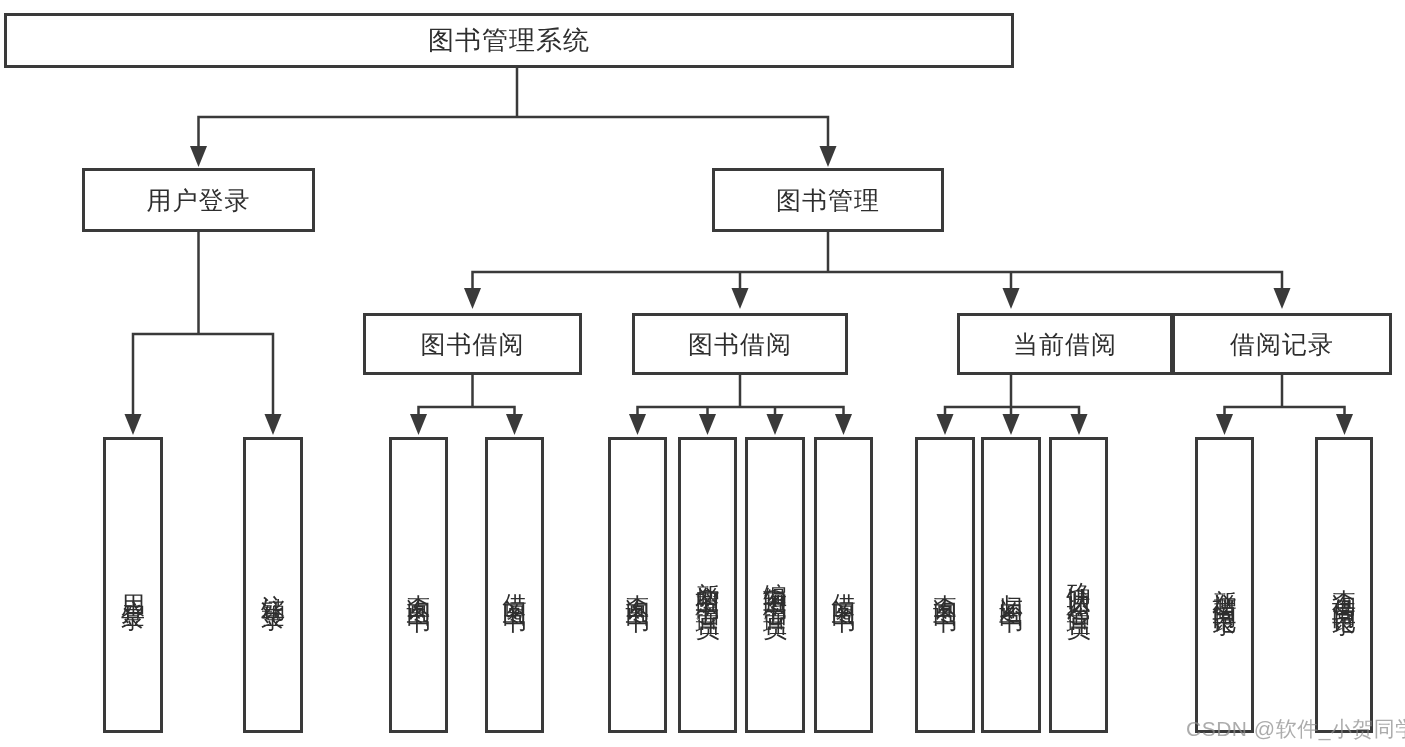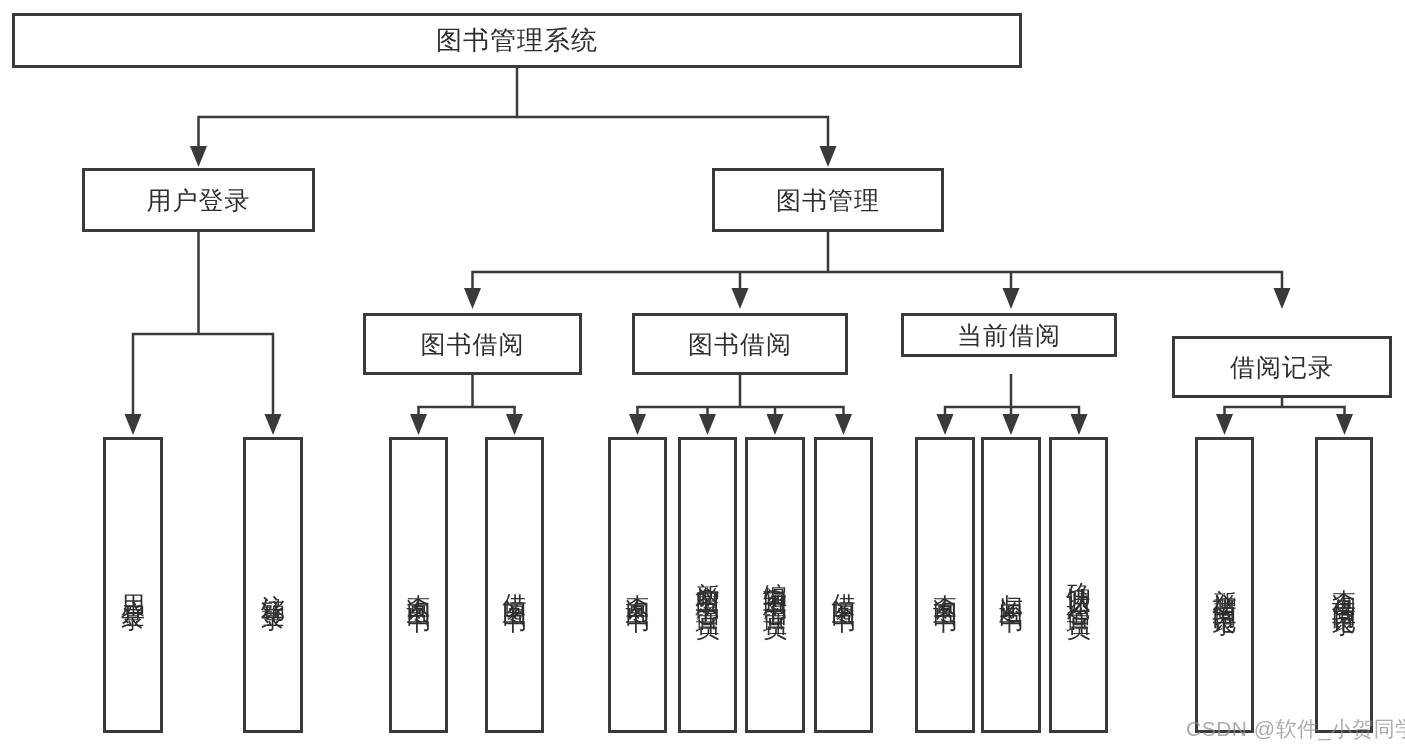--- a/index.html
+++ b/index.html
@@ -64,41 +64,41 @@
         <polygon points="766.5,414 783.5,414 775,435" fill="#3a3a3a"></polygon>
         <polygon points="835,414 852,414 843.5,435" fill="#3a3a3a"></polygon>
         <polygon points="936.5,414 953.5,414 945,435" fill="#3a3a3a"></polygon>
         <polygon points="1002.5,414 1019.5,414 1011,435" fill="#3a3a3a"></polygon>
         <polygon points="1070.5,414 1087.5,414 1079,435" fill="#3a3a3a"></polygon>
         <polygon points="1216,414 1233,414 1224.5,435" fill="#3a3a3a"></polygon>
         <polygon points="1336,414 1353,414 1344.5,435" fill="#3a3a3a"></polygon>
       </g>
   </svg>
 
-  <div class="box hbox rootbox" style="left:12px; top:13px; width:1010px; height:55px;">
+  <div class="box hbox rootbox" style="left:4px; top:13px; width:1010px; height:55px;">
     <span>图书管理系统</span>
   </div>
 
   <div class="box hbox" style="left:82px; top:168px; width:233px; height:64px;">
     <span>用户登录</span>
   </div>
   <div class="box hbox" style="left:712px; top:168px; width:232px; height:64px;">
     <span>图书管理</span>
   </div>
 
   <div class="box hbox" style="left:363px; top:313px; width:219px; height:62px;">
     <span>图书借阅</span>
   </div>
   <div class="box hbox" style="left:632px; top:313px; width:216px; height:62px;font-family:Liberation Serif, serif;">
     <span>图书借阅</span>
   </div>
-  <div class="box hbox" style="left:901px; top:313px; width:216px; height:44px;">
+  <div class="box hbox" style="left:957px; top:313px; width:216px; height:62px;">
     <span>当前借阅</span>
   </div>
-  <div class="box hbox" style="left:1172px; top:313px; width:220px; height:62px;margin-top:23px;">
+  <div class="box hbox" style="left:1172px; top:313px; width:220px; height:62px;">
     <span>借阅记录</span>
   </div>
 
   <div class="box vbox" style="left:103px; top:437px; width:60px; height:296px;">
     <span class="vtext">用户登录</span>
   </div>
   <div class="box vbox" style="left:243px; top:437px; width:60px; height:296px;">
     <span class="vtext">注销登录</span>
   </div>
 

